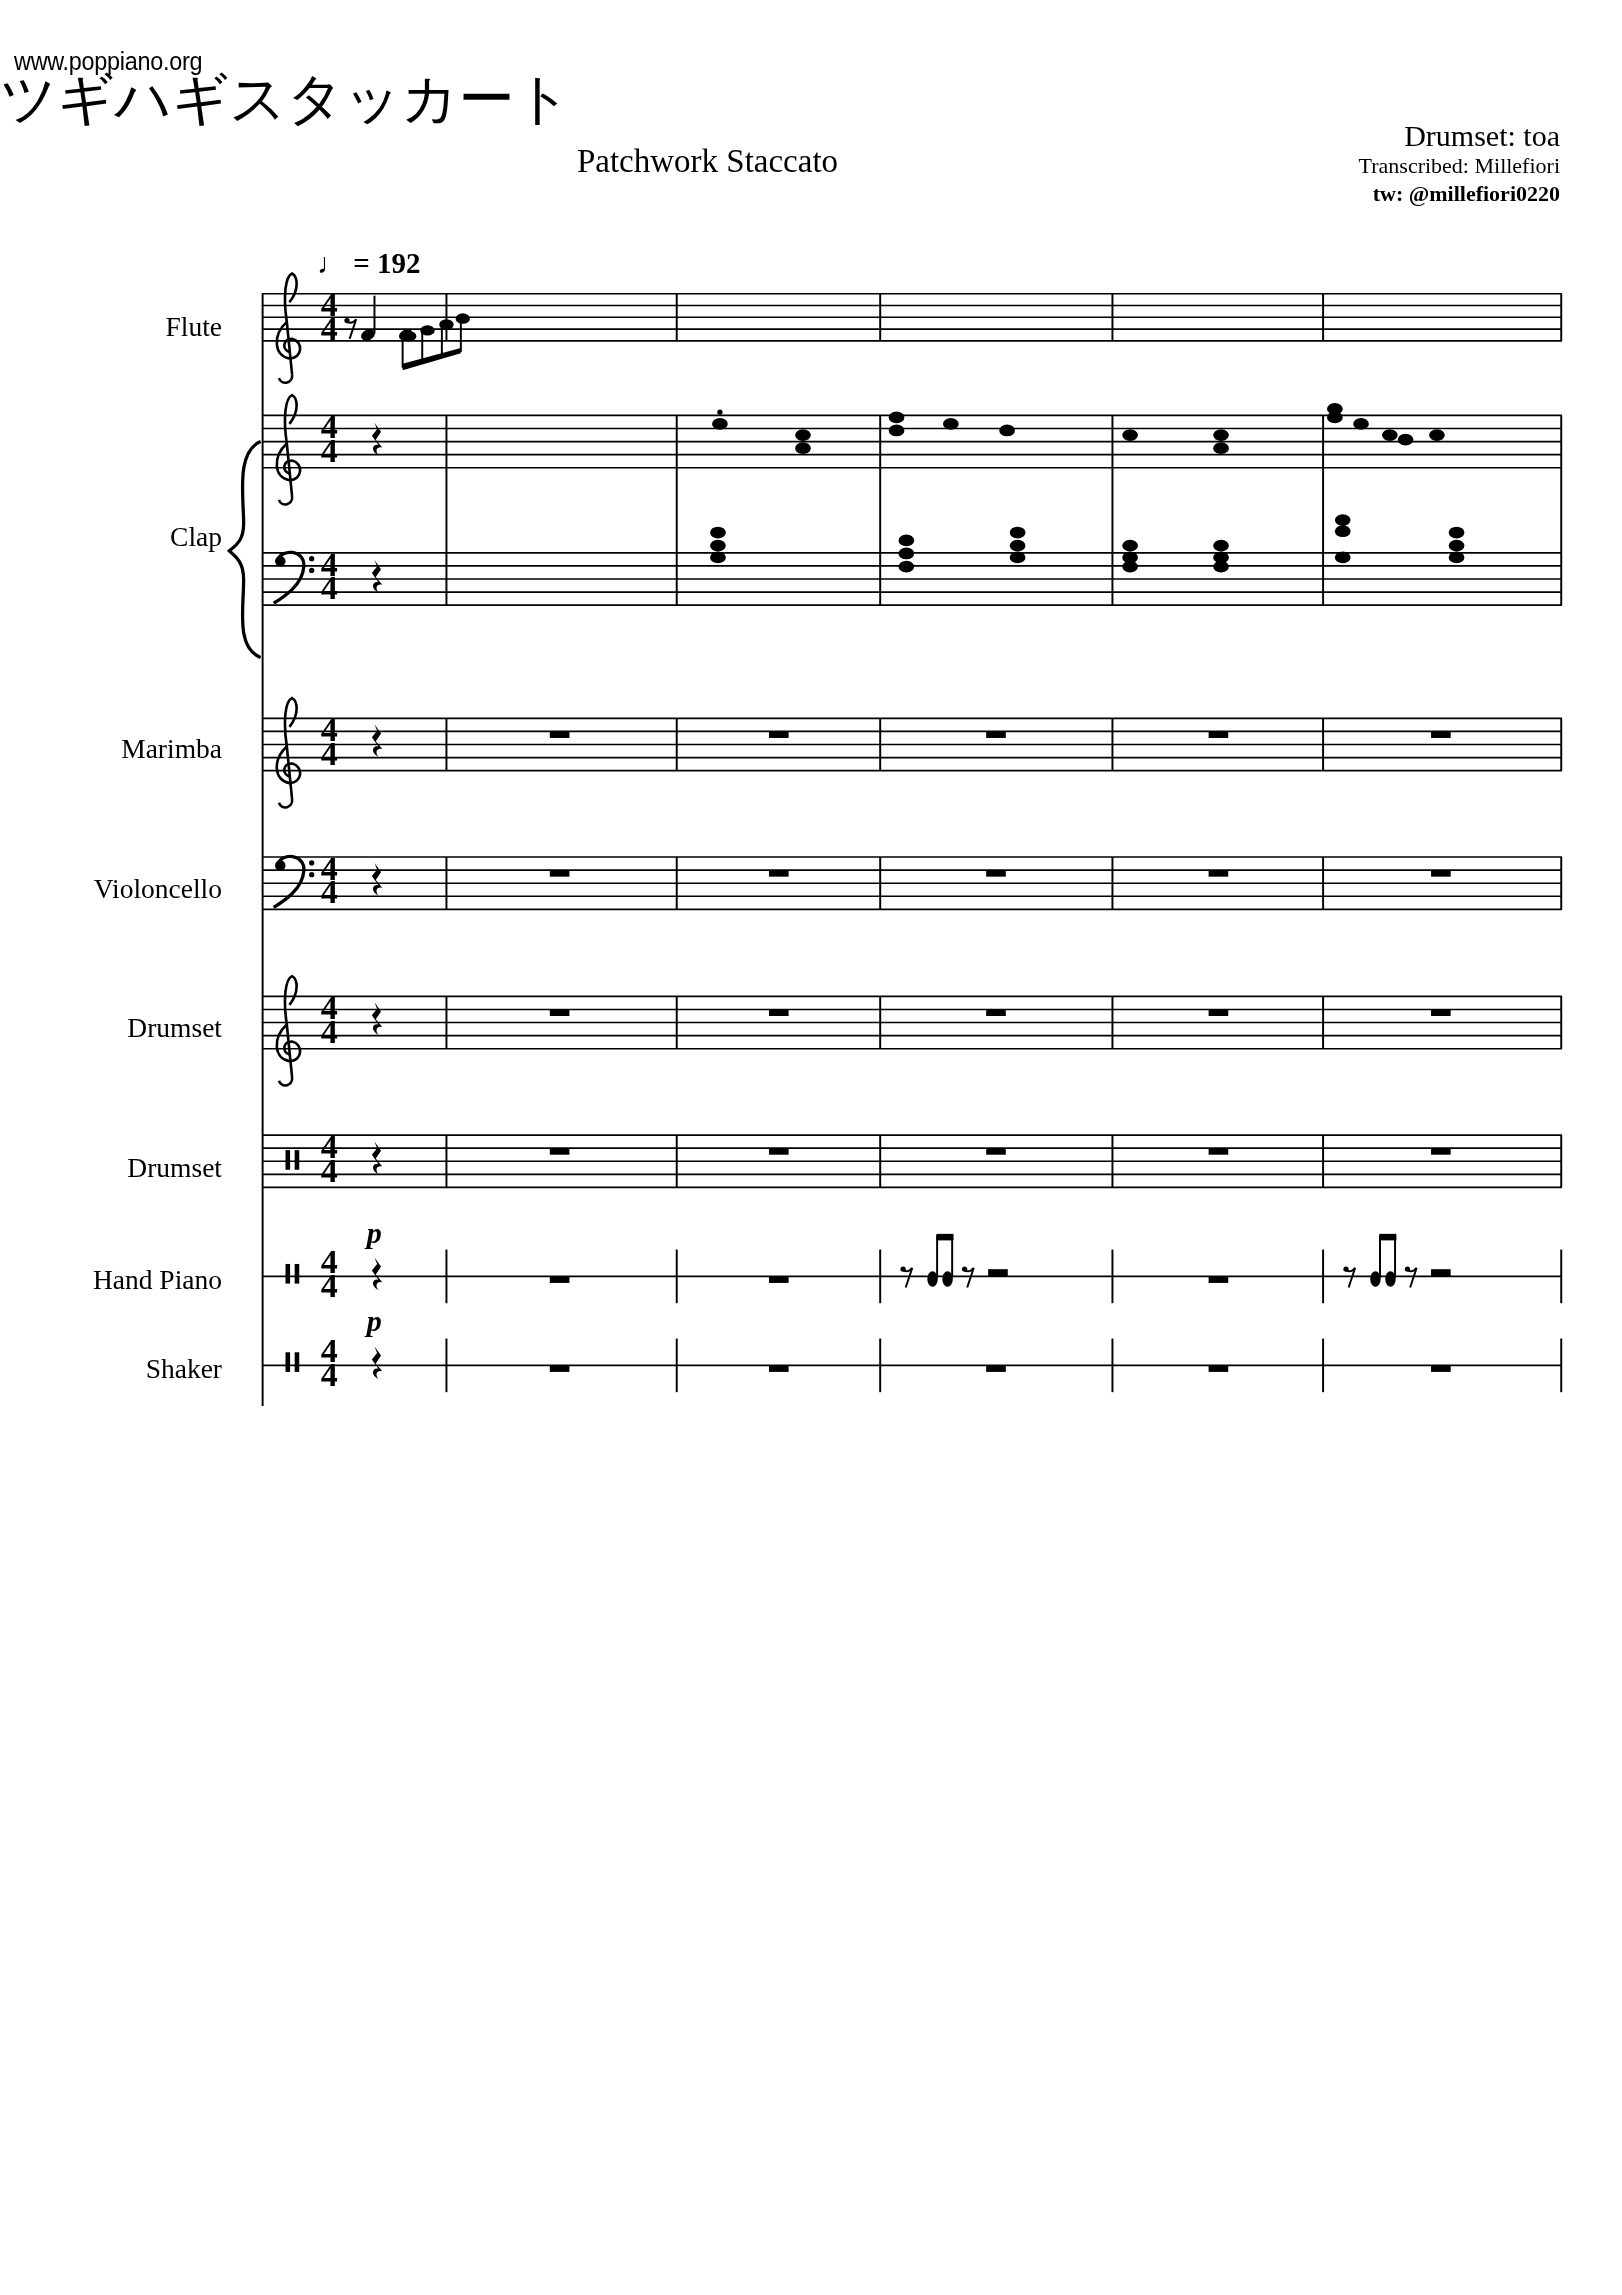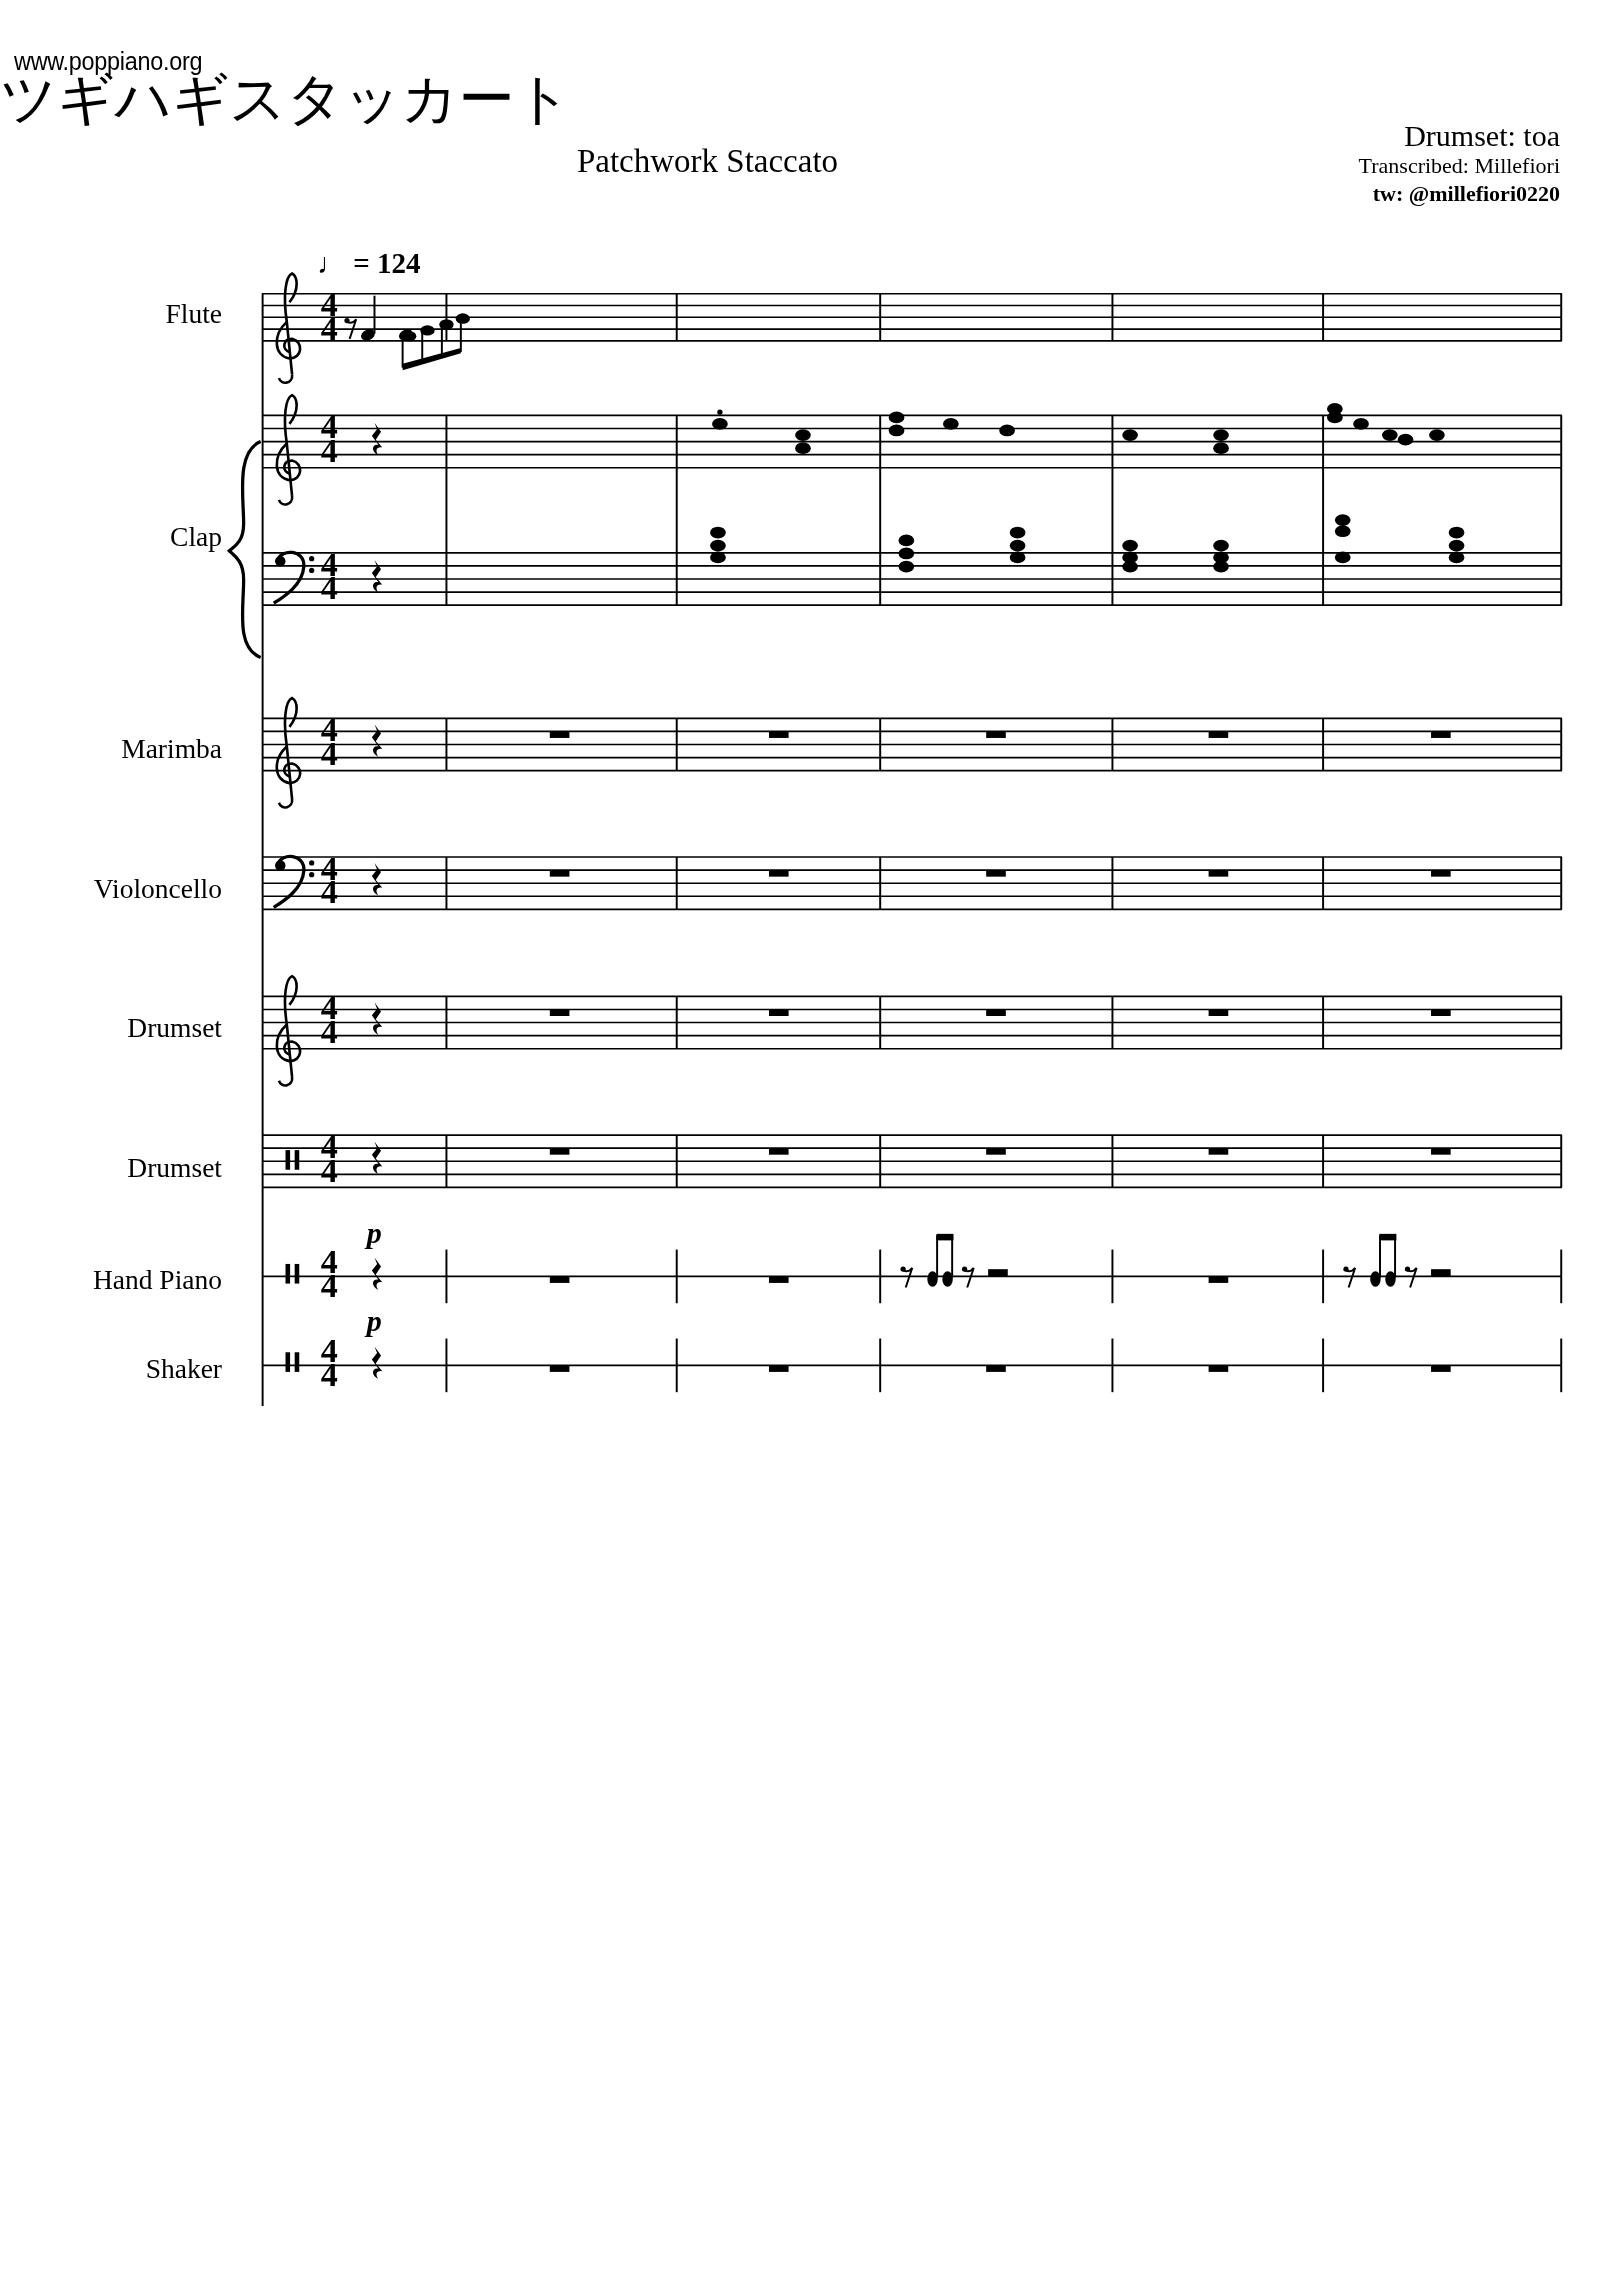--- a/index.html
+++ b/index.html
@@ -20,23 +20,23 @@
 </head>
 <body>
 
 <div class="abs site">www.poppiano.org</div>
 <div class="abs title">ツギハギスタッカート</div>
 <div class="abs subtitle">Patchwork Staccato</div>
 <div class="abs meta composer">Drumset: toa</div>
 <div class="abs meta transcriber">Transcribed: Millefiori</div>
 <div class="abs meta twitter">tw: @millefiori0220</div>
 
-<div class="abs tempo">♩ = 124</div>
-
-<div class="abs label" style="top:298px">Flute</div>
+<div class="abs tempo">♩ = 192</div>
+
+<div class="abs label" style="top:311px">Flute</div>
 <div class="abs label" style="top:521px">Clap</div>
 <div class="abs label" style="top:733px">Marimba</div>
 <div class="abs label" style="top:873px">Violoncello</div>
 <div class="abs label" style="top:1012px">Drumset</div>
 <div class="abs label" style="top:1152px">Drumset</div>
 <div class="abs label" style="top:1264px">Hand Piano</div>
 <div class="abs label" style="top:1353px">Shaker</div>
 
 <svg class="score" width="1623" height="2295" viewBox="0 0 2480 3508">
   <defs>

